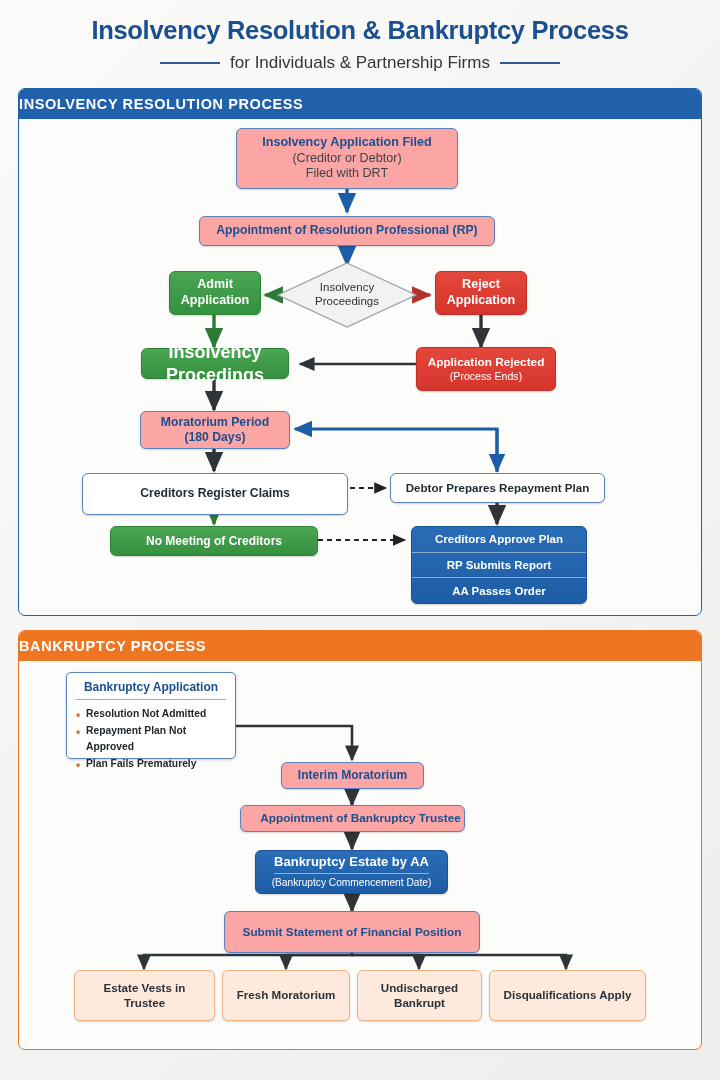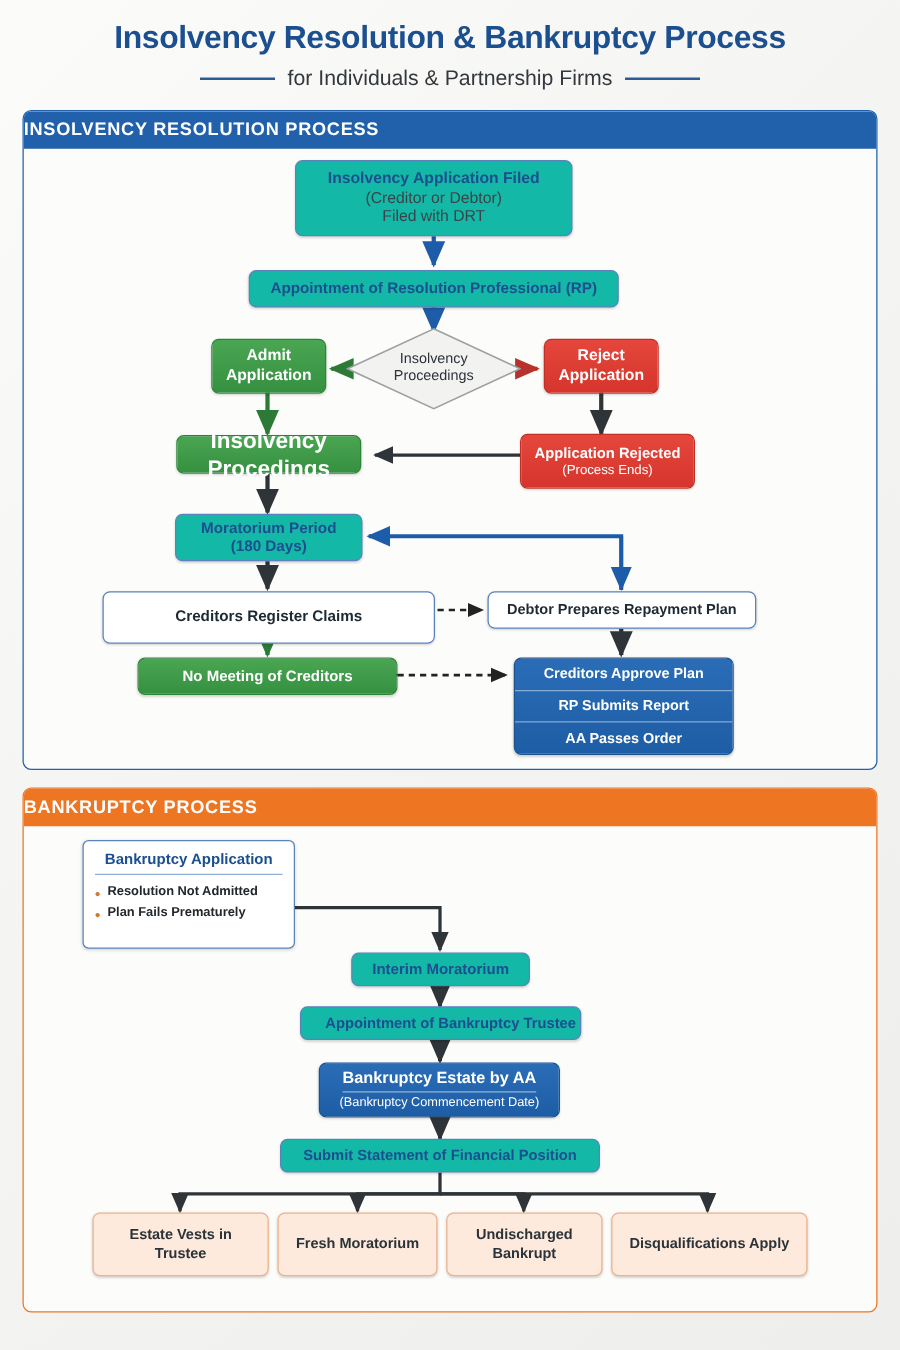--- a/index.html
+++ b/index.html
@@ -84,21 +84,21 @@
     justify-content: center;
     text-align: center;
     border-radius: 6px;
     line-height: 1.25;
     box-shadow: 0 1px 2px rgba(0,0,0,0.16);
   }
   .node .l1 { font-weight: bold; }
   .node .l2 { font-weight: normal; }
 
   .n-outline {
-    background: #14b8a6;
+    background: #fca5a5;
     border: 1.3px solid #5a83bb;
     color: #1c4f8f;
   }
   .n-outline .l2 { color: #3d4348; }
 
   .n-outline-dark {
     background: #ffffff;
     border: 1.3px solid #5a83bb;
     color: #1e2a33;
   }
@@ -353,38 +353,39 @@
 <div class="stack" style="left:411px; top:526px; width:176px; height:78px;">
   <div class="stack-row">Creditors Approve Plan</div>
   <div class="stack-row">RP Submits Report</div>
   <div class="stack-row">AA Passes Order</div>
 </div>
 
 <div class="card" style="left:66px; top:672px; width:170px; height:87px;">
   <div class="card-title">Bankruptcy Application</div>
   <ul>
     <li>Resolution Not Admitted</li>
+    <li>Repayment Plan Not Approved</li>
     <li>Plan Fails Prematurely</li>
   </ul>
 </div>
 
 <div class="node n-outline" style="left:281px; top:762px; width:143px; height:27px; font-size:12px;">
   <span class="l1">Interim Moratorium</span>
 </div>
 
 <div class="node n-outline" style="left:240px; top:805px; width:225px; height:27px; font-size:11.8px;padding-left:16px;">
   <span class="l1">Appointment of Bankruptcy Trustee</span>
 </div>
 
 <div class="node n-blue" style="left:255px; top:850px; width:193px; height:44px; font-size:13px;">
   <span class="l1" style="border-bottom:1px solid rgba(255,255,255,0.5); padding-bottom:3px; margin-bottom:3px;">Bankruptcy Estate by AA</span>
   <span class="l2" style="font-size:10.2px;">(Bankruptcy Commencement Date)</span>
 </div>
 
-<div class="node n-outline" style="left:224px; top:911px; width:256px; height:27px; font-size:11.8px;">
+<div class="node n-outline" style="left:224px; top:911px; width:256px; height:42px; font-size:11.8px;">
   <span class="l1">Submit Statement of Financial Position</span>
 </div>
 
 <div class="node n-peach" style="left:74px; top:970px; width:141px; height:51px; font-size:11.6px;">
   <span class="l1">Estate Vests in</span>
   <span class="l1">Trustee</span>
 </div>
 
 <div class="node n-peach" style="left:222px; top:970px; width:128px; height:51px; font-size:11.6px;">
   <span class="l1">Fresh Moratorium</span>

